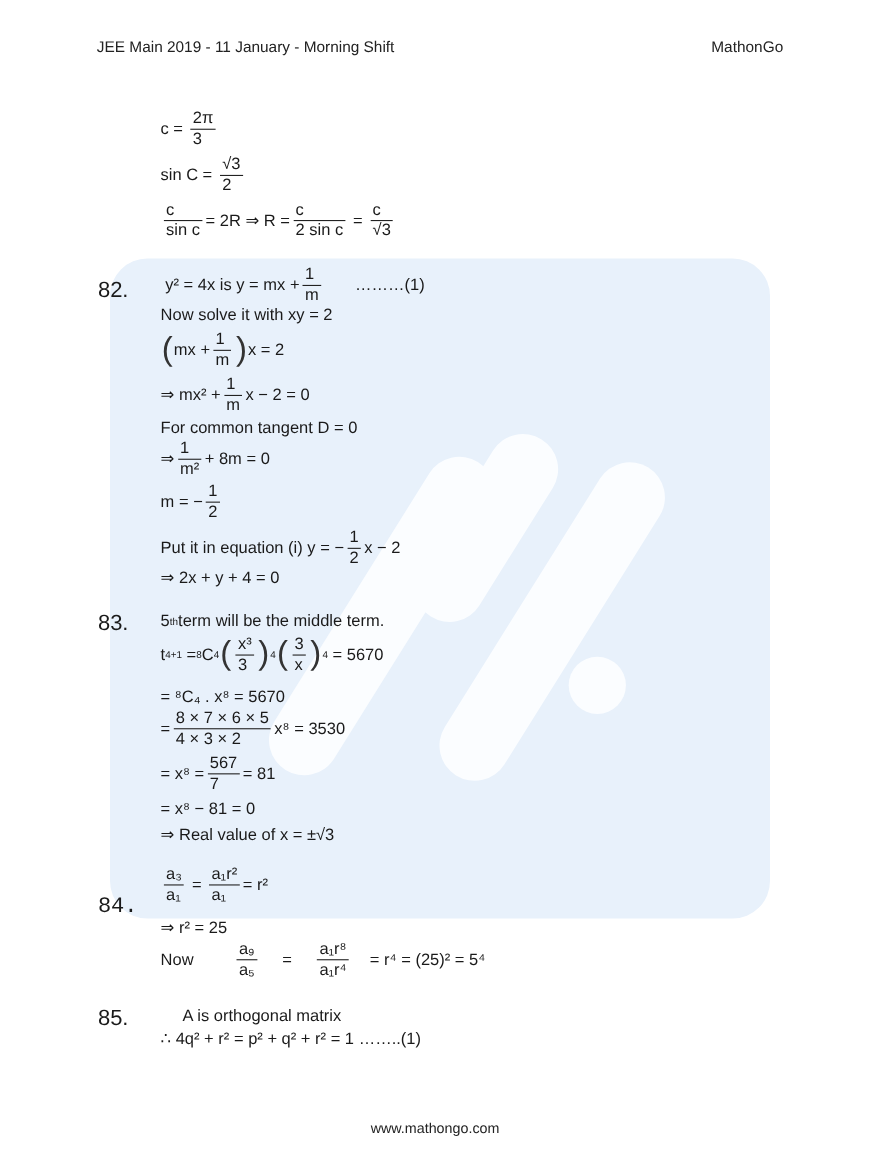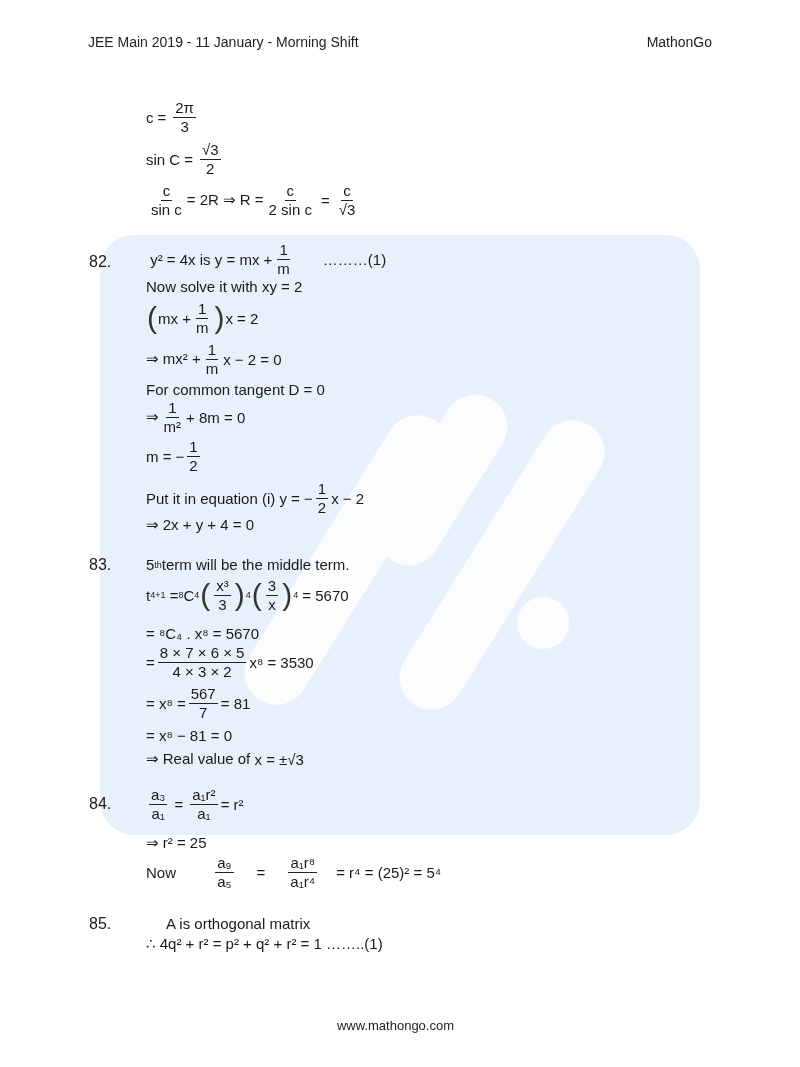--- a/index.html
+++ b/index.html
@@ -5,22 +5,22 @@
   html,body{margin:0;padding:0;background:#fff;}
   body{width:800px;height:1067px;position:relative;overflow:hidden;
        font-family:"Liberation Sans",sans-serif;color:#1a1a1a;font-size:15px;}
   .hdr{position:absolute;top:34px;font-size:14px;color:#222;}
   .hdr.left{left:88px;} .hdr.right{right:88px;}
   .footer{position:absolute;top:1018px;left:0;width:791px;text-align:center;font-size:13px;color:#222;}
   .wm{position:absolute;left:100px;top:235px;width:600px;height:600px;border-radius:34px;background:#e8f1fb;overflow:hidden;}
   .pill{position:absolute;background:#fbfdff;border-radius:40px;width:64px;transform-origin:center;}
   .dot{position:absolute;background:#fbfdff;border-radius:50%;}
   .line{position:absolute;left:146px;white-space:nowrap;display:flex;align-items:center;font-size:15px;}
-  .num{position:absolute;left:89px;font-size:16px;}
-  .frac{display:inline-flex;flex-direction:column;align-items:center;vertical-align:middle;margin:0 3px;line-height:1.05;}
+  .num{position:absolute;left:89px;font-size:20px;}
+  .frac{display:inline-flex;flex-direction:column;vertical-align:middle;margin:0 3px;line-height:1.05;}
   .frac .n{padding:0 2px 1px;border-bottom:1px solid #222;}
   .frac .d{padding:1px 2px 0;}
   sup{font-size:9px;vertical-align:7px;line-height:0;}
   sub{font-size:9px;vertical-align:-4px;line-height:0;}
   .op{margin:0 4px;}
   .paren{font-size:30px;font-weight:200;line-height:1;margin:0 1px;color:#333;}
 </style>
 </head>
 <body>
 
@@ -163,21 +163,21 @@
       <span class="d">7</span>
     </span>
   <span>= 81</span>
 </div>
 <div class="line" style="top:727px;">= x⁸ − 81 = 0</div>
 <div class="line" style="top:750px;">
   <span>⇒  Real value of</span>&nbsp;
   <span>x = ±√3</span>
 </div>
 
-<div class="num" style="top:795px;">84.</div>
+<div class="num" style="top:813px;font-family:Liberation Mono, monospace;">84.</div>
 <div class="line" style="top:787px;">
   <span class="frac">
       <span class="n">a₃</span>
       <span class="d">a₁</span>
     </span>
     <span class="op">=</span>
   <span class="frac">
       <span class="n">a₁r²</span>
       <span class="d">a₁</span>
     </span>

